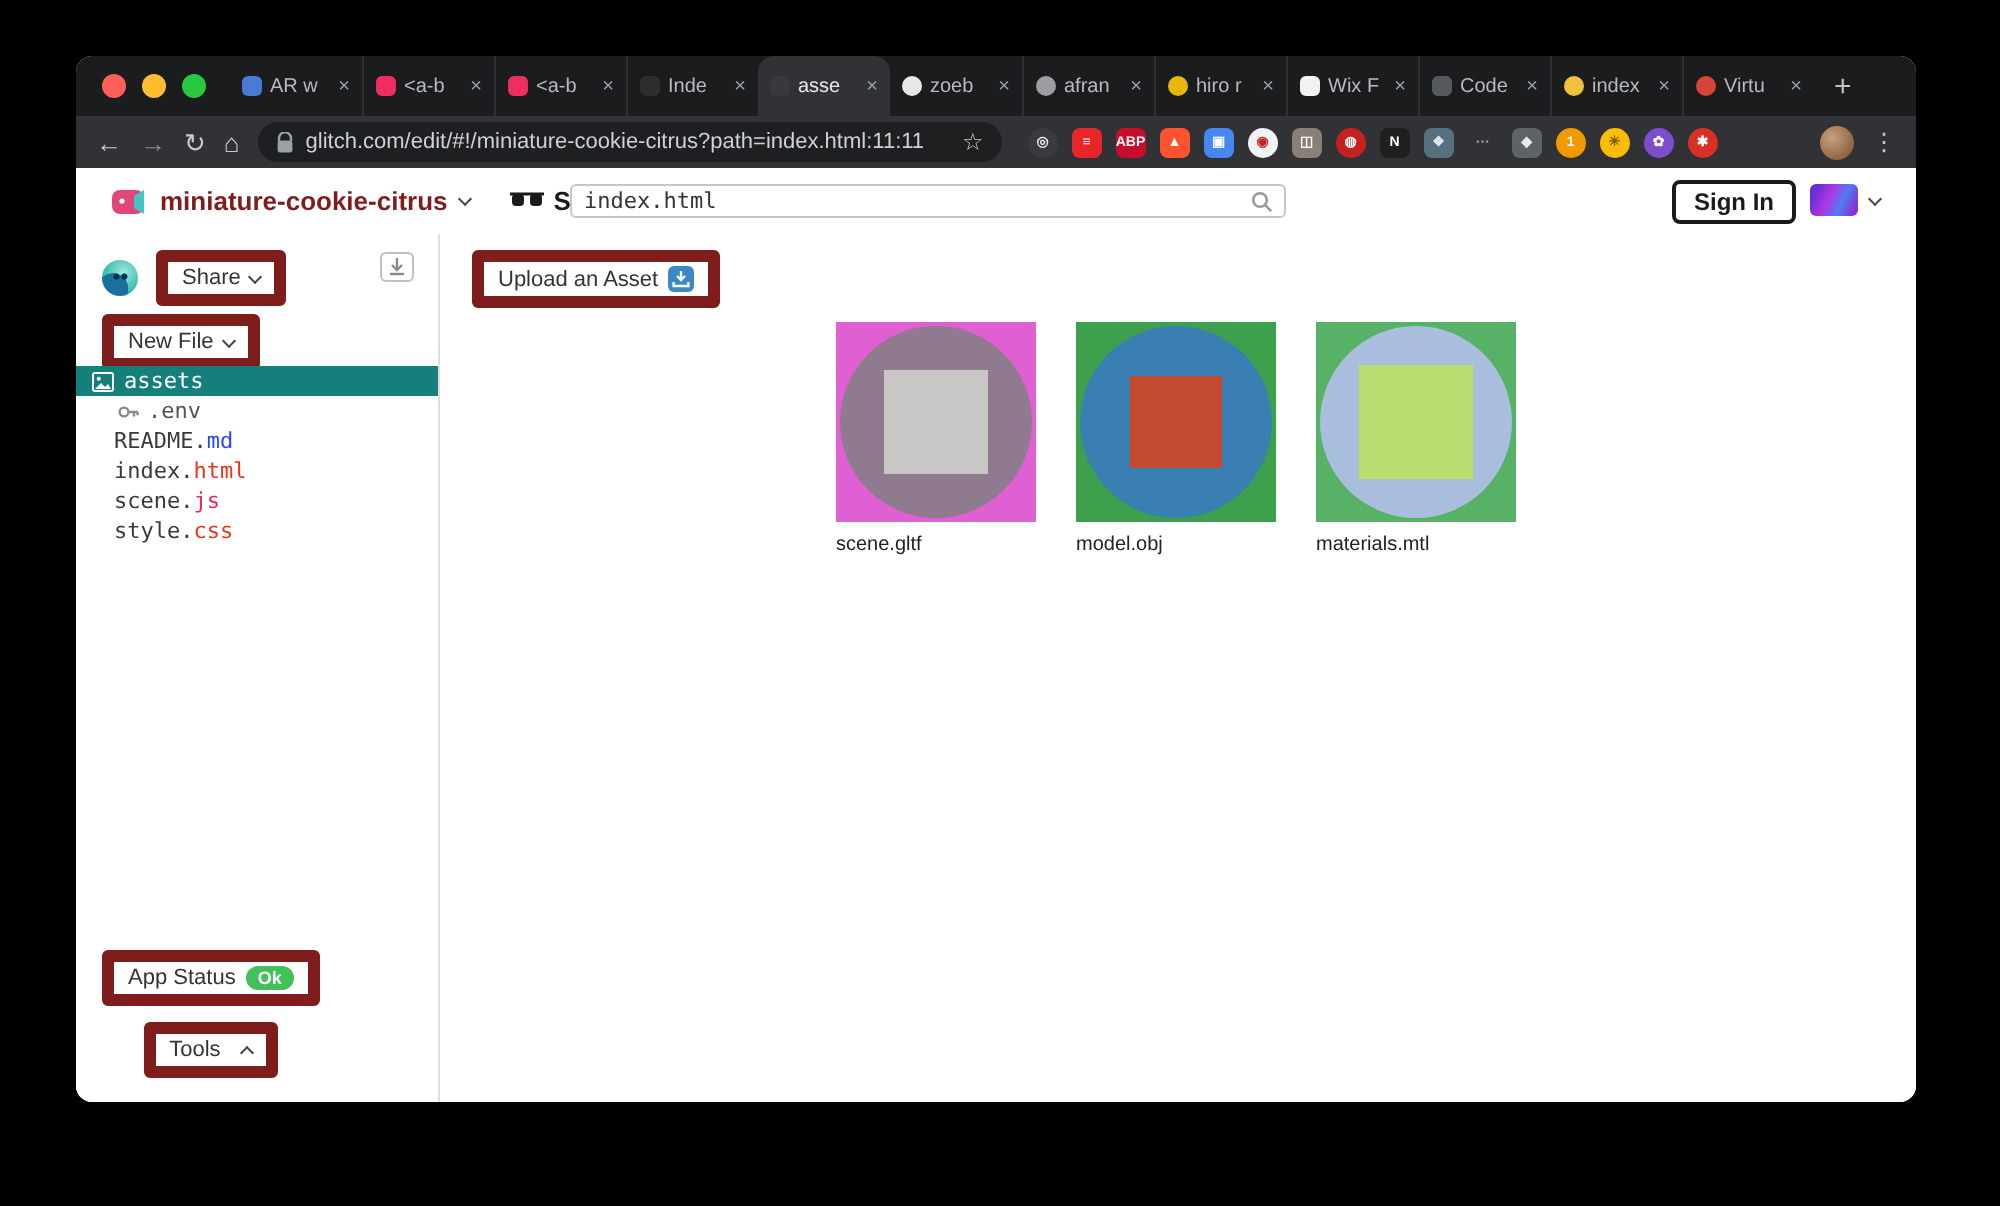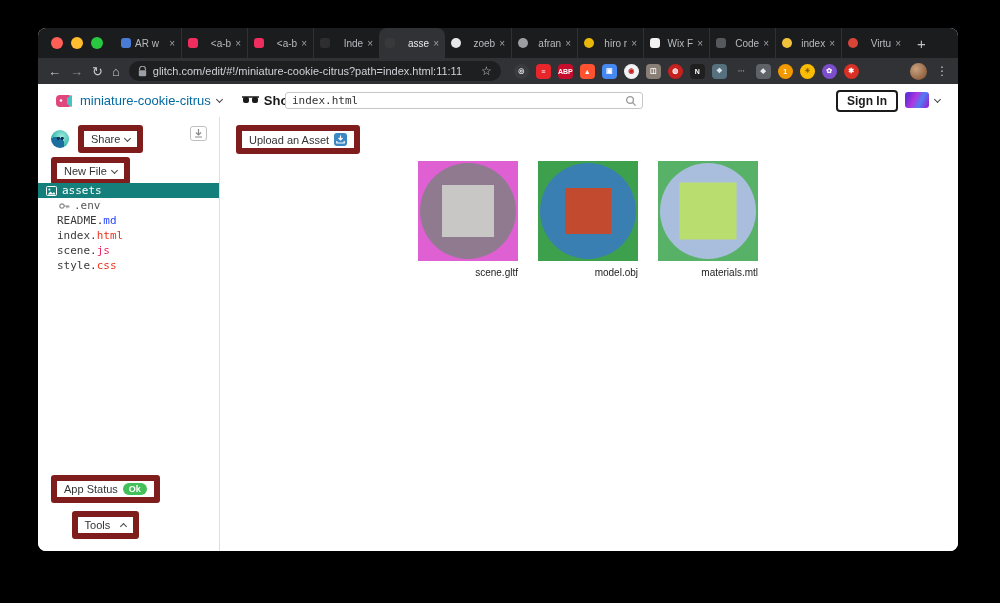--- a/index.html
+++ b/index.html
@@ -7,21 +7,21 @@
   .stage { position:relative; width:1000px; height:603px; background:#000; border-radius:14px; overflow:hidden; }
 
   .window { position:absolute; left:38px; top:28px; width:920px; height:523px; border-radius:8px; overflow:hidden; background:#fff; }
 
   
   .tabstrip { height:30px; background:#1b1c1e; display:flex; align-items:flex-end; padding-left:13px; }
   .traffic { display:flex; gap:8px; align-items:center; height:30px; margin-right:12px; }
   .tl { width:12px; height:12px; border-radius:50%; }
   .tabs { display:flex; height:30px; align-items:flex-end; }
   .tab { width:66px; height:30px; display:flex; align-items:center; gap:4px; padding:0 6px; color:#b7bbbf; font-size:10px; cursor:default; }
-  .tab + .tab { border-left:1px solid #303134;text-align:right; }
+  .tab + .tab { border-left:1px solid #303134; }
   .tab.active { background:#313235; border-radius:8px 8px 0 0; color:#e8eaed; border-left:none; }
   .tab.active + .tab { border-left:none; }
   .fav { width:10px; height:10px; border-radius:3px; flex:none; }
   .tt { flex:1; overflow:hidden; white-space:nowrap; }
   .tx { font-size:10px; color:#9aa0a6; }
   .newtab { color:#c0c3c6; font-size:15px; align-self:center; margin-left:10px; }
 
   
   .toolbar { height:26px; background:#313235; display:flex; align-items:center; padding:0 10px; gap:9px; }
   .nav { color:#c8cbce; font-size:13px; line-height:1; }
@@ -32,21 +32,21 @@
   .exts { display:flex; gap:7px; align-items:center; margin-left:4px; }
   .ext { width:15px; height:15px; border-radius:4px; font-size:7px; font-weight:bold; display:flex; align-items:center; justify-content:center; flex:none; }
   .ext.round { border-radius:50%; }
   .chrome-avatar { width:17px; height:17px; border-radius:50%; background:radial-gradient(circle at 35% 35%, #c9a27e, #7a4a2b); margin-left:auto; flex:none; }
   .menu { color:#c8cbce; font-size:12px; }
 
   
   .page { position:absolute; top:56px; left:0; right:0; bottom:0; background:#fff; }
   .gheader { height:33px; display:flex; align-items:center; padding-left:18px; position:relative; }
   .glogo { width:16px; height:16px; margin-right:8px; }
-  .pname { font-weight:normal; font-size:13px; color:#0369a1; }
+  .pname { font-weight:bold; font-size:13px; color:#7f1d1d; }
   .chev { width:5px; height:5px; border-right:1.5px solid #444; border-bottom:1.5px solid #444; transform:rotate(45deg); display:inline-block; margin:0 0 2px 6px; }
   .chev.up { transform:rotate(-135deg); margin-bottom:-2px; }
   .showgrp { display:flex; align-items:center; margin-left:20px; gap:5px; }
   .showlbl { font-weight:bold; font-size:13px; color:#1a1a1a; }
   .searchwrap { position:absolute; left:247px; top:8px; width:358px; height:17px; border:1px solid #c6c6c6; border-radius:3px; display:flex; align-items:center; background:#fff; }
   .searchinput { border:none; outline:none; flex:1; height:100%; padding:0 6px; font-family:"DejaVu Sans Mono",monospace; font-size:11px; color:#333; background:transparent; }
   .signin { position:absolute; right:60px; top:6px; border:2px solid #1a1a1a; border-radius:4px; background:#fff; font-weight:bold; font-size:12px; color:#1a1a1a; padding:2px 9px; }
   .gavgrp { position:absolute; right:18px; top:8px; display:flex; align-items:center; }
   .gavatar { width:24px; height:16px; border-radius:3px; background:linear-gradient(115deg,#6a2fd8 15%,#b136e0 40%,#4e7df2 65%,#8a2fd8 90%); }
 
@@ -73,21 +73,21 @@
   .upicon { width:13px; height:13px; border-radius:3px; display:flex; align-items:center; justify-content:center; }
   .asset { position:absolute; top:44px; width:100px; }
   .asset.a1 { left:198px; } .asset.a2 { left:318px; } .asset.a3 { left:438px; }
   .thumb { position:relative; width:100px; height:100px; overflow:hidden; }
   .lay-circle { position:absolute; left:2px; top:2px; width:96px; height:96px; border-radius:50%; }
   .lay-diamond { position:absolute; left:16px; top:16px; width:68px; height:68px; transform:rotate(45deg); }
   .lay-square { position:absolute; left:50%; top:50%; transform:translate(-50%,-50%); }
   .a1 .lay-square { width:52px; height:52px; }
   .a2 .lay-square { width:46px; height:46px; }
   .a3 .lay-square { width:57px; height:57px; }
-  .tlabel { margin-top:6px; text-align:right; font-size:10px; color:#222; }
+  .tlabel { margin-top:6px; text-align:left; font-size:10px; color:#222; }
 </style>
 </head>
 <body>
 
 <div class="stage">
   <div class="window">
 
     <div class="tabstrip">
       <div class="traffic">
         <span class="tl" style="background: rgb(255, 95, 87);"></span>

